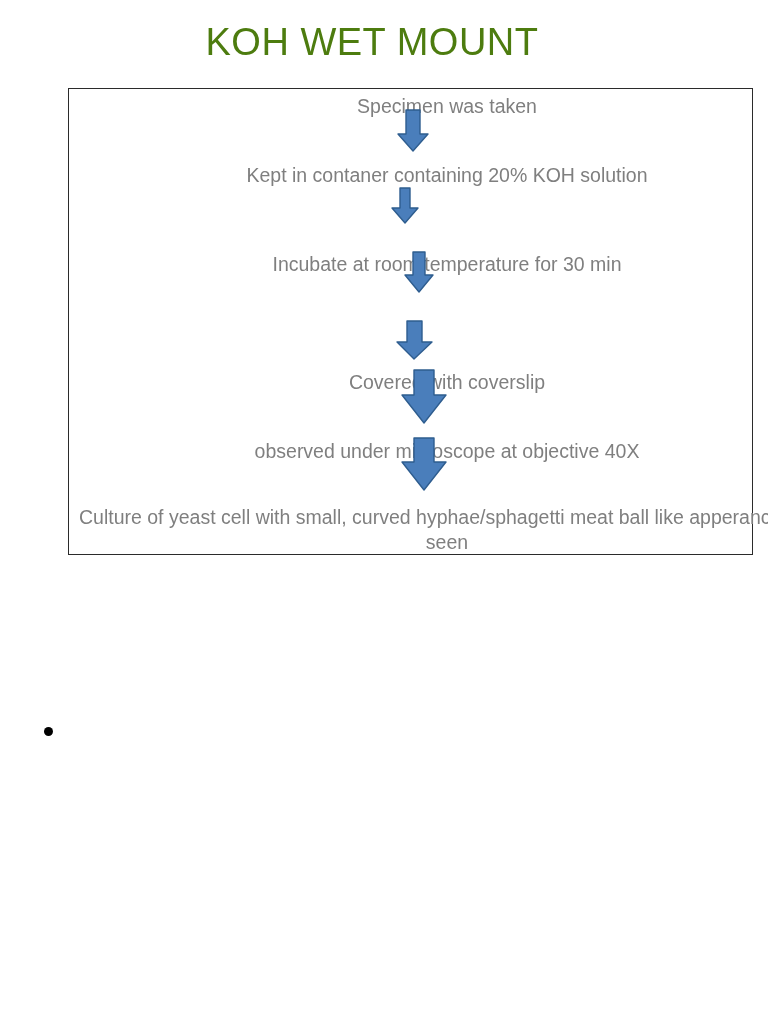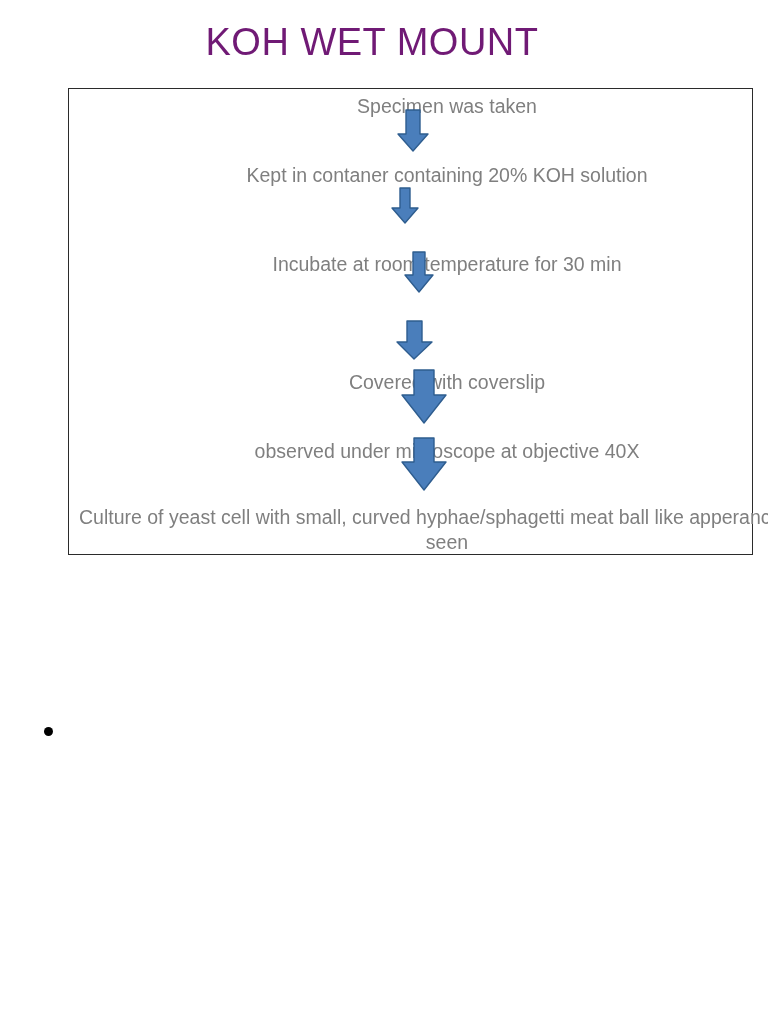--- a/index.html
+++ b/index.html
@@ -20,21 +20,21 @@
   
   #slide-title {
     position: absolute;
     left: 0;
     top: 22px;
     width: 744px;
     text-align: center;
     font-family: "Liberation Sans", sans-serif;
     font-size: 38px;
     font-weight: 400;
-    color: #701a75;
+    color: #4d7c0f;
     letter-spacing: 0.5px;
     line-height: 1.1;
     white-space: nowrap;
   }
 
   
   #flow-box {
     position: absolute;
     left: 68px;
     top: 88px;

